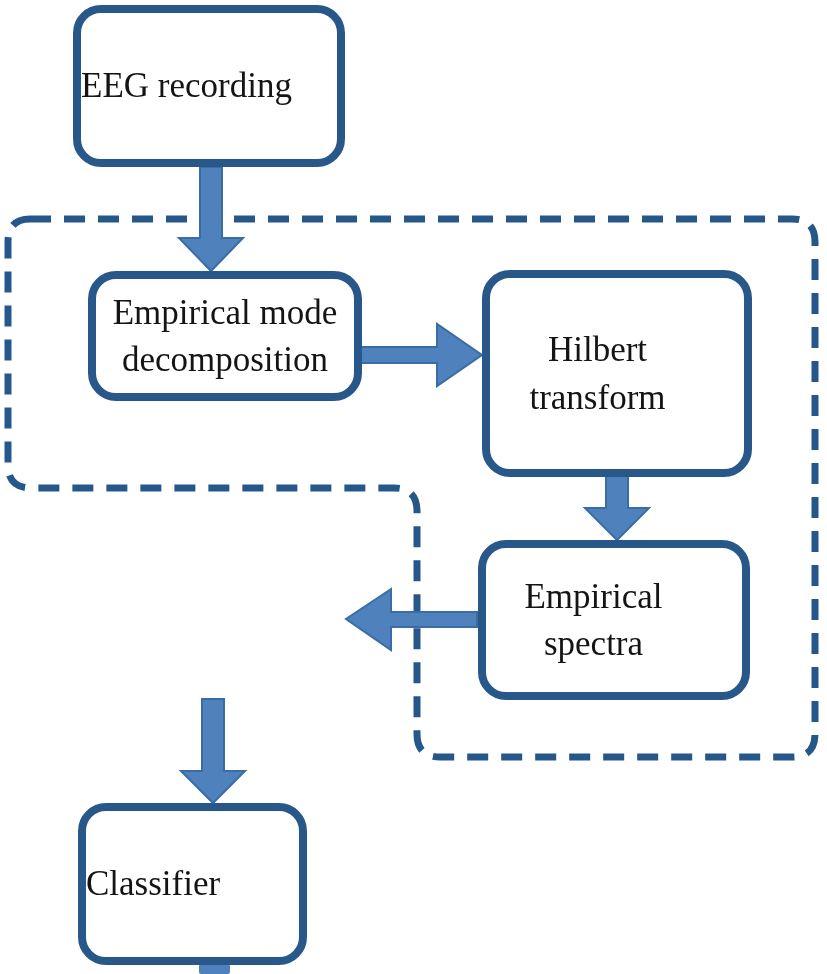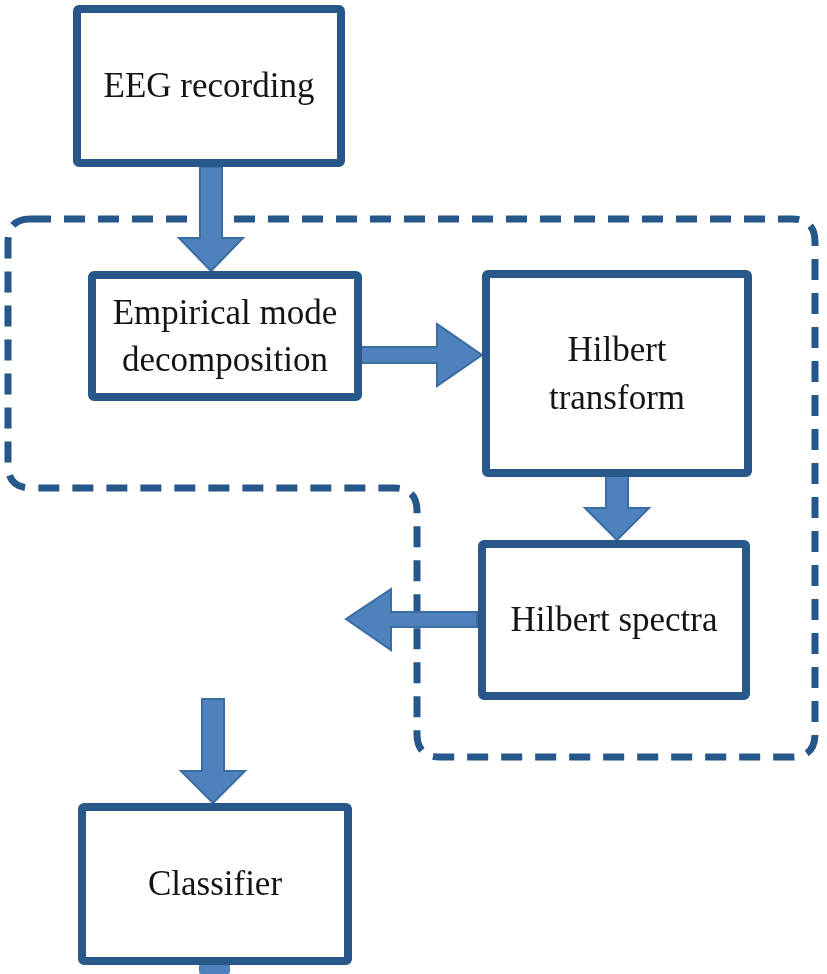--- a/index.html
+++ b/index.html
@@ -15,36 +15,36 @@
     position: absolute;
     left: 0; top: 0;
     width: 827px; height: 974px;
     display: block;
   }
   .node {
     position: absolute;
     box-sizing: border-box;
     background: #ffffff;
     border: 8px solid #28588a;
-    border-radius: 6px;
+    border-radius: 28px;
     display: flex;
     align-items: center;
-    justify-content: center;
+    justify-content: flex-start;
     text-align: center;
     font-size: 35px;
     line-height: 1.35;
     color: #141414;
   }
   .lbl { display: block; }
   #node-eeg        { left: 73px;  top: 5px;   width: 272px; height: 162px; }
   #node-emd        { left: 88px;  top: 271px; width: 274px; height: 130px; }
   #node-hilbert    { left: 482px; top: 270px; width: 270px; height: 207px; }
   #node-marginal   { left: 478px; top: 540px; width: 272px; height: 160px; }
   #node-feature    { left: 72px;  top: 539px; width: 273px; height: 159px; }
-  #node-classifier { left: 78px;  top: 803px; width: 274px; height: 162px; }
+  #node-classifier { left: 78px;  top: 803px; width: 229px; height: 162px; }
   #node-hilbert .lbl, #node-marginal .lbl, #node-feature .lbl { max-width: 215px; }
   .group-label {
     position: absolute;
     left: 396px;
     top: 165px;
     font-size: 35px;
     white-space: nowrap;
     color: #111111;
   }
   .dash-outline {
@@ -88,21 +88,21 @@
 
   <div class="node" id="node-emd">
     <span class="lbl">Empirical mode decomposition</span>
   </div>
 
   <div class="node" id="node-hilbert">
     <span class="lbl">Hilbert transform</span>
   </div>
 
   <div class="node" id="node-marginal">
-    <span class="lbl">Hilbert spectra</span>
+    <span class="lbl">Empirical spectra</span>
   </div>
 
 
   <div class="node" id="node-classifier">
     <span class="lbl">Classifier</span>
   </div>
 
 </div>
 
 </body></html>

